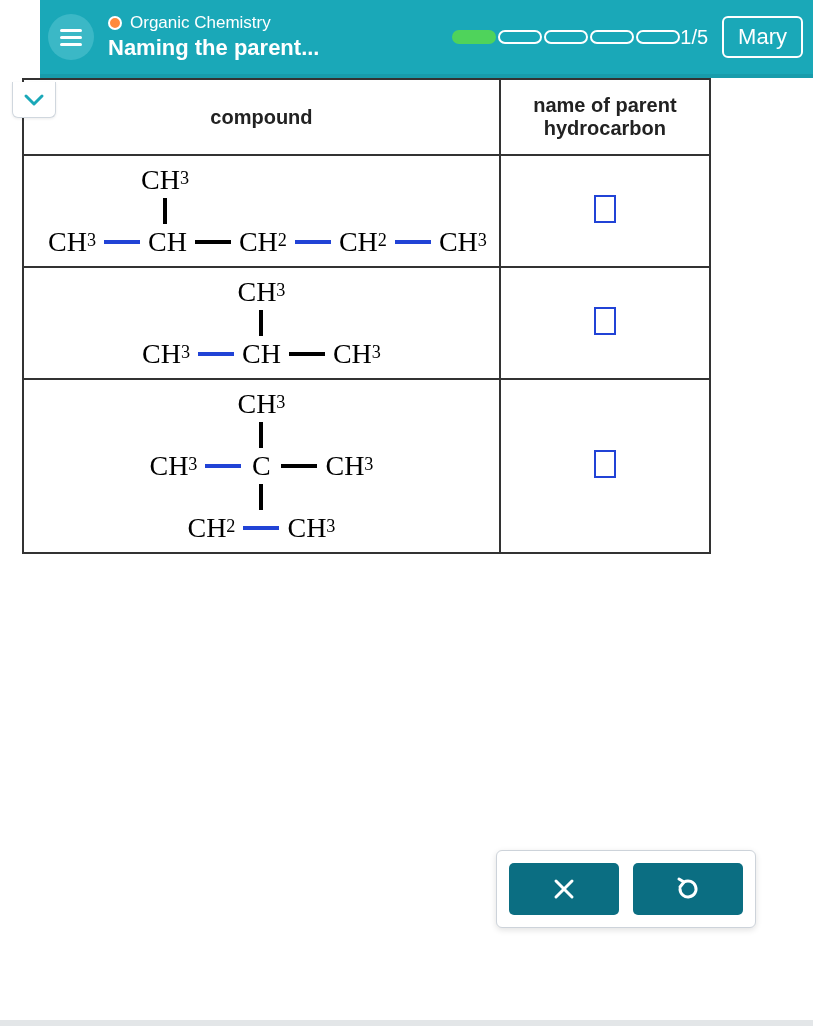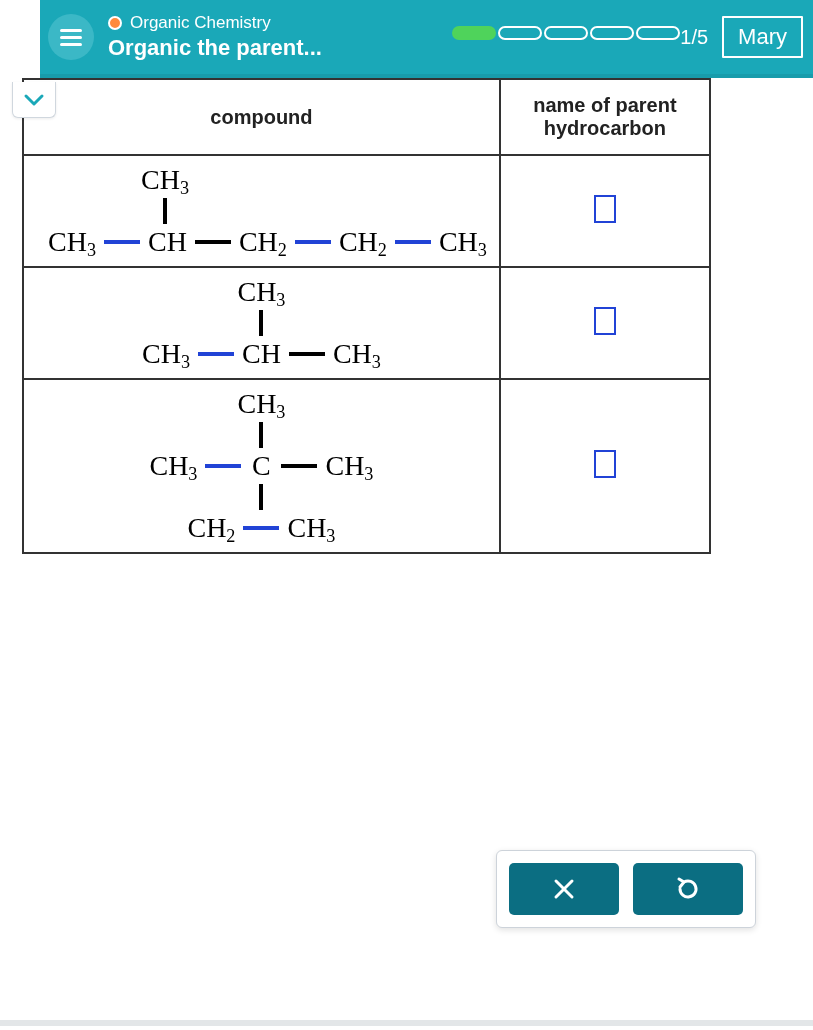--- a/index.html
+++ b/index.html
@@ -43,30 +43,30 @@
   .hamburger-circle span::before { position: absolute; top: -7px; }
   .hamburger-circle span::after  { position: absolute; top: 7px; }
   .title-block { flex: 0 0 auto; margin-right: auto; }
   .subject-line { display:flex; align-items:center; font-size:17px; font-weight:500; }
   .subject-dot {
     width: 14px; height: 14px; border-radius: 50%;
     background: #ff8a3d; margin-right: 8px;
     border: 2px solid #fff;
   }
   .topic-line { font-size: 22px; font-weight: 600; margin-top: 2px; }
-  .progress-area { display:flex; margin-right:14px; }
+  .progress-area { display:flex; align-items:center; margin-right:14px; }
   .progress-segments { display:flex; gap:2px; }
   .seg {
     width: 44px; height: 14px; border: 2px solid #fff; border-radius: 7px;
     background: transparent;
   }
   .seg.filled { background: #4fd35b; border-color:#4fd35b; }
   .progress-text { font-size: 20px; color:#fff; font-weight:500; }
   .user-badge {
-    border: 2px solid #fff; border-radius: 1px;
+    border: 2px solid #fff; border-radius: 6px;
     padding: 6px 14px; font-size: 22px; font-weight: 400;
   }
   .collapse-tab {
     position: absolute;
     top: 82px; left: 12px;
     width: 44px; height: 36px;
     background: #fff;
     border: 1px solid #d0d7de;
     border-top: none;
     border-radius: 0 0 6px 6px;
@@ -109,21 +109,21 @@
   }
   
   .chem {
     font-family: "Times New Roman", Times, serif;
     font-size: 28px;
     color:#000;
     line-height: 1;
   }
   .chem .row { display:flex; align-items:center; justify-content:center; }
   .chem .row.left { justify-content:flex-start; }
-  .chem .at { display:inline-flex; align-items:flex-end; padding:0 2px; }
+  .chem .at { display:inline-flex; padding:0 2px; }
   .chem sub { font-size: 0.65em; line-height:1; transform: translateY(3px); }
   .chem .hbond {
     display:inline-block; width:36px; height:4px; background:#000; margin: 0 6px;
   }
   .chem .hbond.blue { background:#2143d6; }
   .chem .vbond {
     width:4px; height:26px; background:#000; margin: 4px auto;
   }
   .chem .stack { display:flex; flex-direction:column; align-items:center; }
   .spacer { display:inline-block; }
@@ -163,21 +163,21 @@
 
 <div class="topbar">
   <div class="hamburger-circle">
     <span></span>
   </div>
   <div class="title-block">
     <div class="subject-line">
       <span class="subject-dot"></span>
       <span>Organic Chemistry</span>
     </div>
-    <div class="topic-line">Organic the parent...</div>
+    <div class="topic-line">Naming the parent...</div>
   </div>
   <div class="progress-area">
     <div class="progress-segments">
       <span class="seg filled"></span>
       <span class="seg"></span>
       <span class="seg"></span>
       <span class="seg"></span>
       <span class="seg"></span>
     </div>
     <span class="progress-text">1/5</span>

